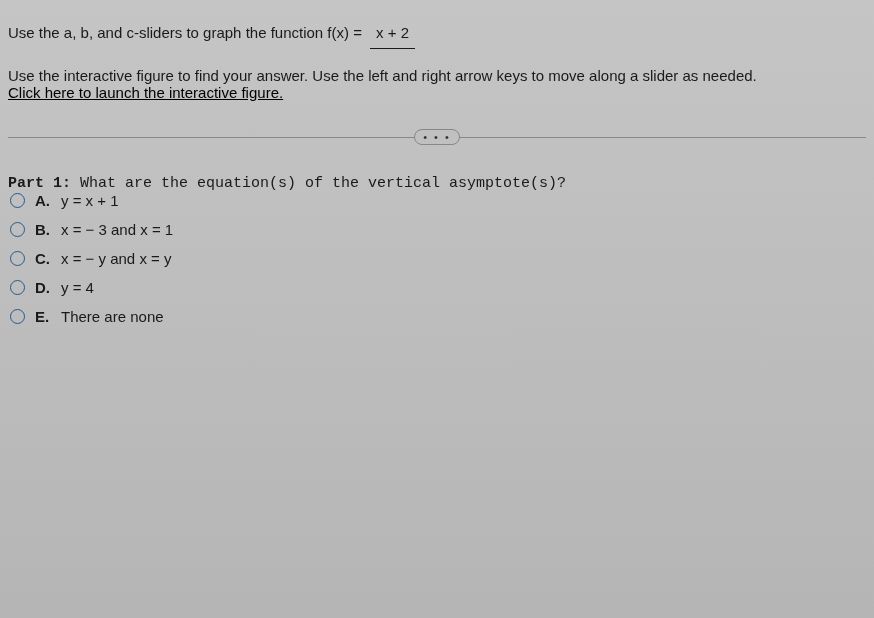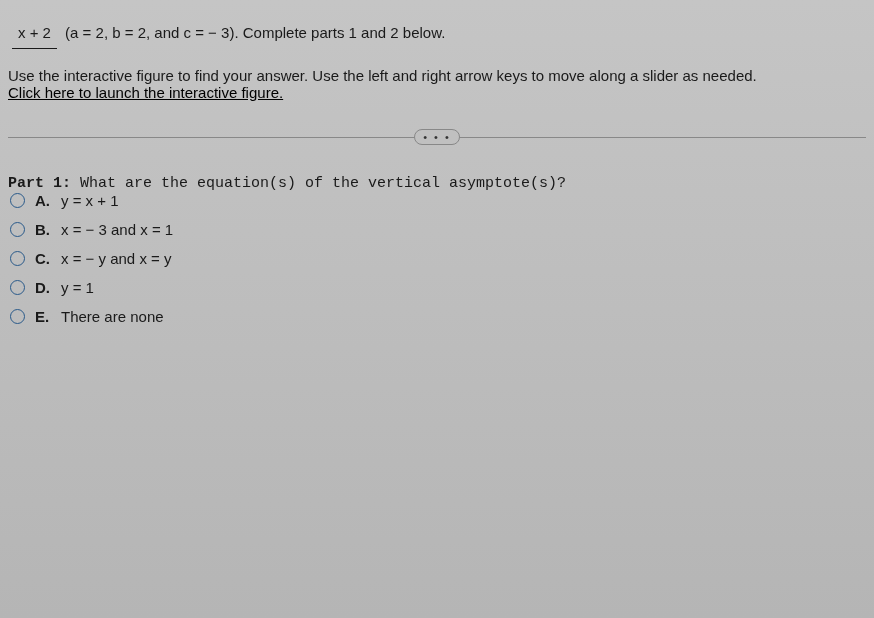--- a/index.html
+++ b/index.html
@@ -115,24 +115,24 @@
       min-width: 18px;
     }
     .option-text {
       display: inline;
     }
   </style>
 </head>
 <body>
 
 <div class="instruction-block">
+  <span class="instruction-text">Use the a, b, and c-sliders to graph the function f(x) =</span>
   <span class="fraction">
     <span class="num">x + 2</span>
   </span>
-  <span class="instruction-text"> (a = 2, b = 2, and c = − 3). Complete parts 1 and 2 below.</span>
 </div>
 
 <div class="interactive-note">
   <span>Use the interactive figure to find your answer. Use the left and right arrow keys to move along a slider as needed.</span>
 </div>
 <div>
   <span class="link">Click here to launch the interactive figure.</span>
 </div>
 
 <div class="divider-section">
@@ -156,20 +156,20 @@
     <span class="option-text">x = − 3 and x = 1</span>
   </div>
   <div class="option-row">
     <div class="radio"></div>
     <span class="option-letter">C.</span>
     <span class="option-text">x = − y and x = y</span>
   </div>
   <div class="option-row">
     <div class="radio"></div>
     <span class="option-letter">D.</span>
-    <span class="option-text">y = 1</span>
+    <span class="option-text">y = 4</span>
   </div>
   <div class="option-row">
     <div class="radio"></div>
     <span class="option-letter">E.</span>
     <span class="option-text">There are none</span>
   </div>
 </div>
 
 </body></html>

